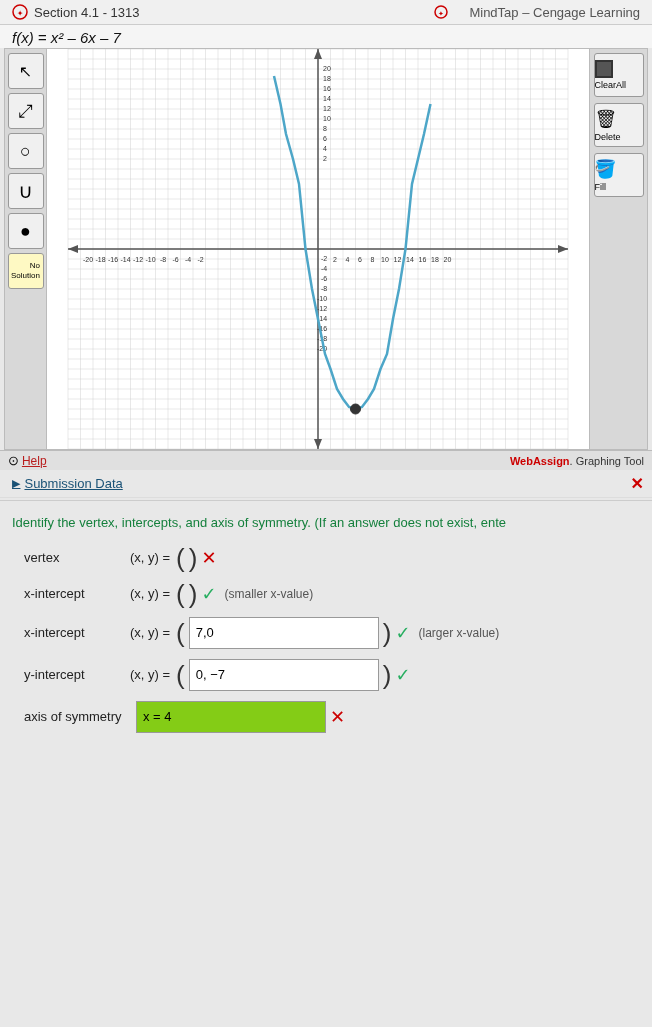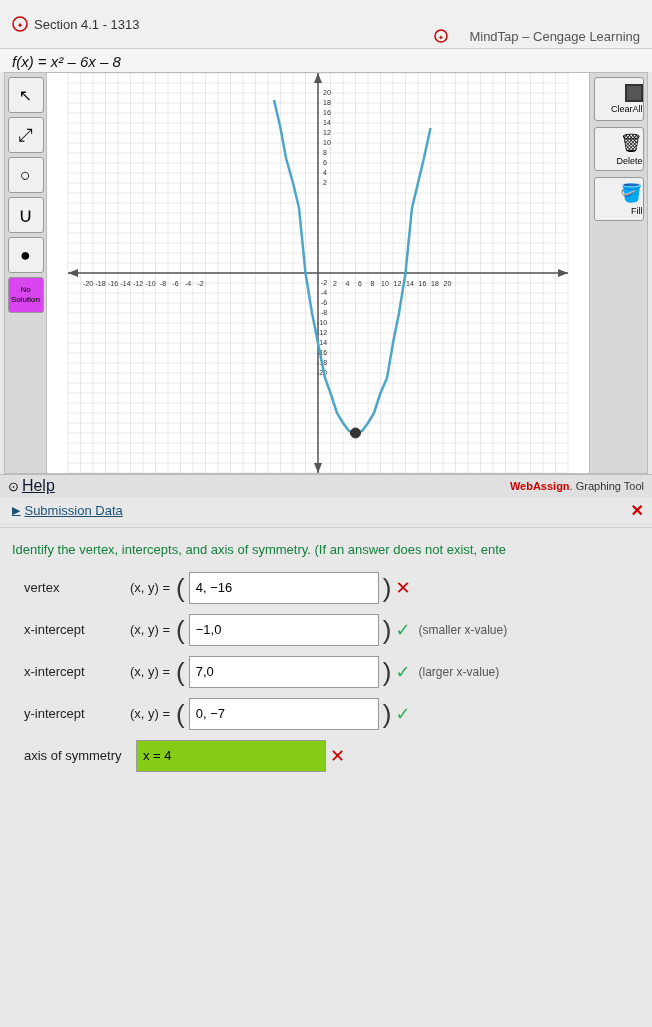--- a/index.html
+++ b/index.html
@@ -27,21 +27,20 @@
       align-items: center;
       gap: 6px;
     }
 
     .mindtap-title {
       font-size: 13px;
       color: #555;
       display: flex;
       align-items: center;
       gap: 20px;
-      margin-top: 24px;
     }
 
     .function-label {
       padding: 4px 12px 2px 12px;
       font-size: 15px;
       font-style: italic;
       color: #111;
       background: #f5f5f5;
     }
 
@@ -75,23 +74,23 @@
       display: flex;
       align-items: center;
       justify-content: center;
       font-size: 16px;
     }
 
     .tool-btn.no-solution {
       width: 36px;
       height: 36px;
       font-size: 8px;
-      text-align: center;
+      text-align: right;
       line-height: 1.2;
-      background: #d946ef;
+      background: #fef9c3;
     }
 
     .graph-canvas {
       flex: 1;
       position: relative;
       background: #fff;
       overflow: hidden;
     }
 
     .side-tools {
@@ -107,21 +106,21 @@
 
     .side-tool-btn {
       width: 50px;
       height: 44px;
       background: #f0f0f0;
       border: 1px solid #999;
       border-radius: 3px;
       cursor: pointer;
       display: flex;
       flex-direction: column;
-      align-items: flex-end;
+      align-items: flex-start;
       justify-content: center;
       font-size: 9px;
       gap: 2px;
     }
 
     .help-bar {
       display: flex;
       justify-content: space-between;
       align-items: center;
       padding: 2px 8px;
@@ -266,21 +265,21 @@
   <div class="mindtap-title">
     <svg width="16" height="16" viewBox="0 0 16 16">
       <circle cx="8" cy="8" r="6" fill="none" stroke="#c00" stroke-width="1.5"></circle>
       <text x="8" y="12" text-anchor="middle" font-size="7" fill="#c00">✦</text>
     </svg>
     <span>MindTap – Cengage Learning</span>
   </div>
 </div>
 
 <div class="function-label">
-  <span>f(x) = x² – 6x – 8</span>
+  <span>f(x) = x² – 6x – 7</span>
 </div>
 
 <div class="graph-area">
 
   <div class="toolbar">
     <div class="tool-btn" title="Select">↖</div>
     <div class="tool-btn" title="Move" style="font-size:18px;">⤢</div>
     <div class="tool-btn" title="Circle" style="font-size:18px;">○</div>
     <div class="tool-btn" title="Curve" style="font-size:20px;">∪</div>
     <div class="tool-btn" title="Dot" style="font-size:18px;">●</div>
@@ -447,21 +446,21 @@
     <div class="side-tool-btn">
       <div style="font-size:18px;">🪣</div>
       <span>Fill</span>
     </div>
   </div>
 </div>
 
 <div class="help-bar">
   <div style="display:flex;align-items:center;gap:3px;cursor:pointer;">
     <span style="font-size:13px;">⊙</span>
-    <span style="color:#0f172a;text-decoration:underline;font-size:16px;">Help</span>
+    <span style="color:#b91c1c;text-decoration:underline;font-size:12px;">Help</span>
   </div>
   <div class="webassign-credit">
     <span class="wa">WebAssign</span><span>. Graphing Tool</span>
   </div>
 </div>
 
 <div class="submission-row">
   <div class="submission-data">
     <span style="font-size:11px;">▶</span>
     <span>Submission Data</span>
@@ -475,32 +474,30 @@
   <span>Identify the vertex, intercepts, and axis of symmetry. (If an answer does not exist, ente</span>
 </div>
 
 <div class="answer-grid">
 
   <div class="answer-row">
     <span class="answer-label">vertex</span>
     <span class="answer-eq">(x, y) =</span>
     <div class="answer-box-wrapper">
       <span class="paren">(</span>
-      <input class="answer-input" type="text" value="4, −16" style="">
       <span class="paren">)</span>
       <span class="check-wrong">✕</span>
     </div>
   </div>
 
   <div class="answer-row">
     <span class="answer-label">x-intercept</span>
     <span class="answer-eq">(x, y) =</span>
     <div class="answer-box-wrapper">
       <span class="paren">(</span>
-      <input class="answer-input" type="text" value="−1,0" style="">
       <span class="paren">)</span>
       <span class="check-correct">✓</span>
       <span class="hint-label">(smaller x-value)</span>
     </div>
   </div>
 
   <div class="answer-row">
     <span class="answer-label">x-intercept</span>
     <span class="answer-eq">(x, y) =</span>
     <div class="answer-box-wrapper">

